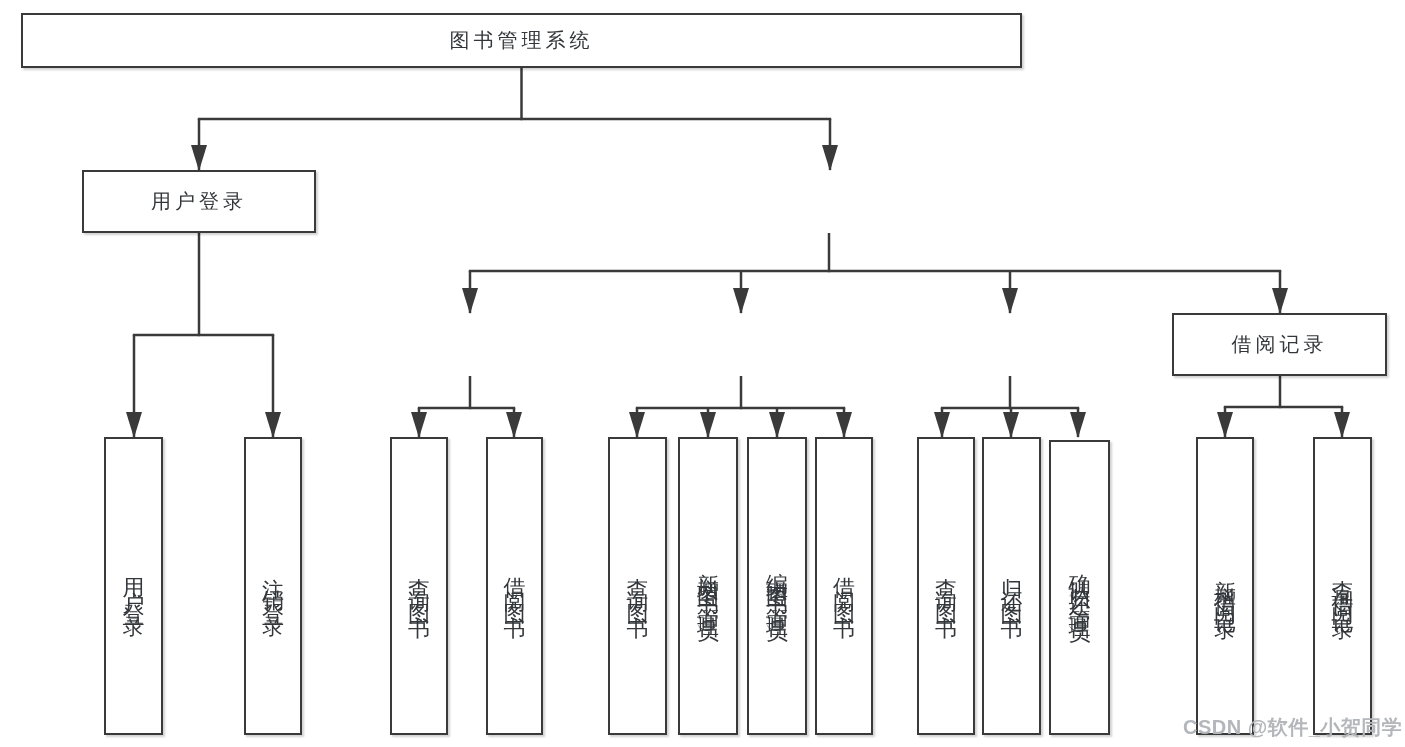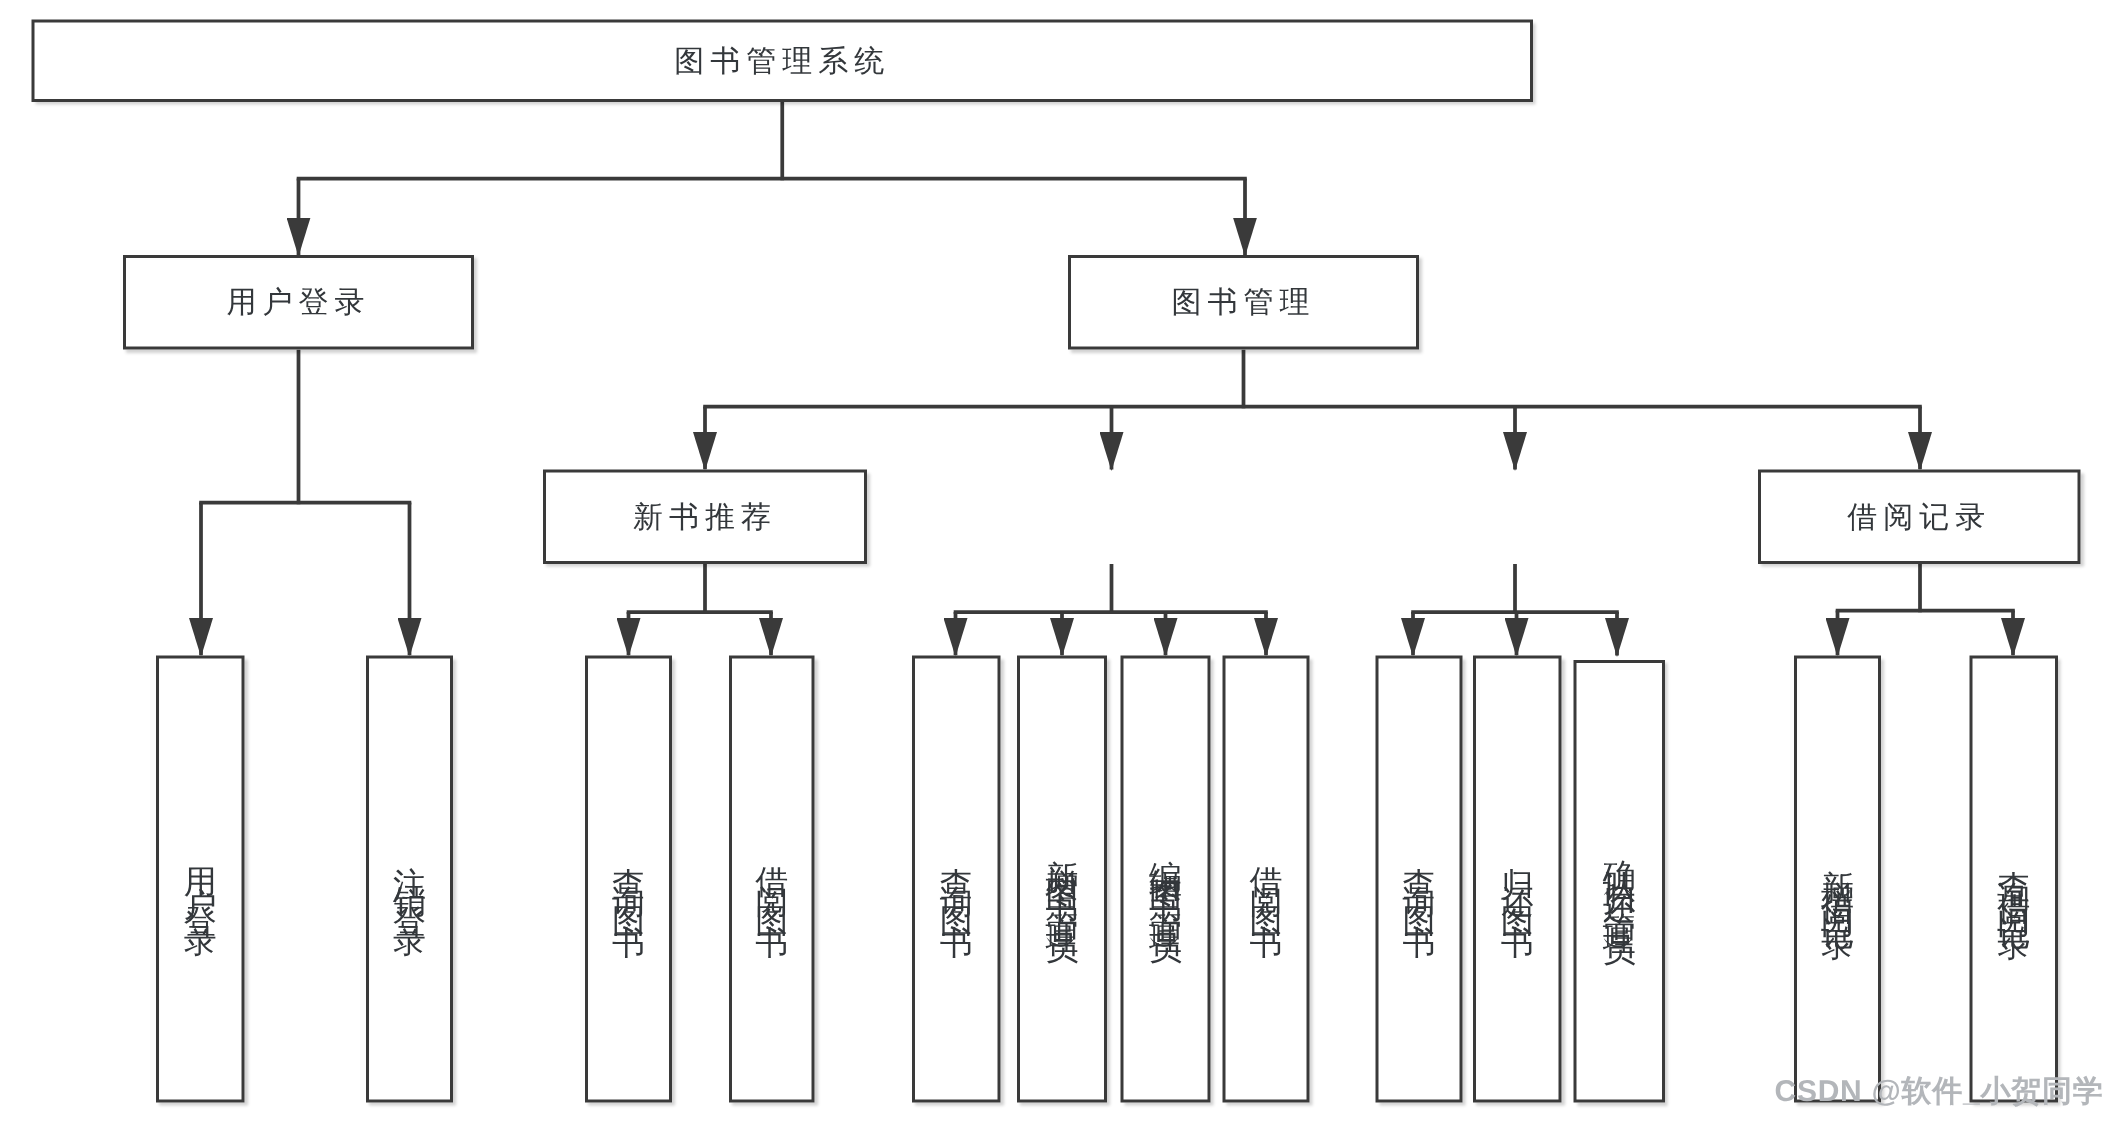--- a/index.html
+++ b/index.html
@@ -115,23 +115,21 @@
 
     <line class="cline" x1="1280" y1="376" x2="1280" y2="408.2"></line>
     <line class="cline" x1="1223.8" y1="407" x2="1343.2" y2="407"></line>
     <line class="cline" x1="1225" y1="407" x2="1225" y2="437" marker-end="url(#ah)"></line>
     <line class="cline" x1="1342" y1="407" x2="1342" y2="437" marker-end="url(#ah)"></line>
   </svg>
 
   <div class="box" style="left:21px;top:13px;width:1001px;height:55px">图书管理系统</div>
 
   <div class="box" style="left:82px;top:170px;width:234px;height:63px">用户登录</div>
-  <div class="box" style="left:712px;top:170px;width:234px;height:63px">图书管理</div>
 
-  <div class="box" style="left:362px;top:313px;width:216px;height:63px">新书推荐</div>
   <div class="box" style="left:1172px;top:313px;width:215px;height:63px">借阅记录</div>
 
   <div class="vbox ls-4" style="left:104px;top:437px;width:59px;height:298px">用户登录</div>
   <div class="vbox ls-4" style="left:244px;top:437px;width:58px;height:298px">注销登录</div>
 
   <div class="vbox ls-4" style="left:390px;top:437px;width:58px;height:298px">查询图书</div>
   <div class="vbox ls-4" style="left:486px;top:437px;width:57px;height:298px">借阅图书</div>
 
   <div class="vbox ls-4" style="left:608px;top:437px;width:59px;height:298px">查询图书</div>
   <div class="vbox ls-9" style="left:678px;top:437px;width:60px;height:298px">新增图书（管理员）</div>

